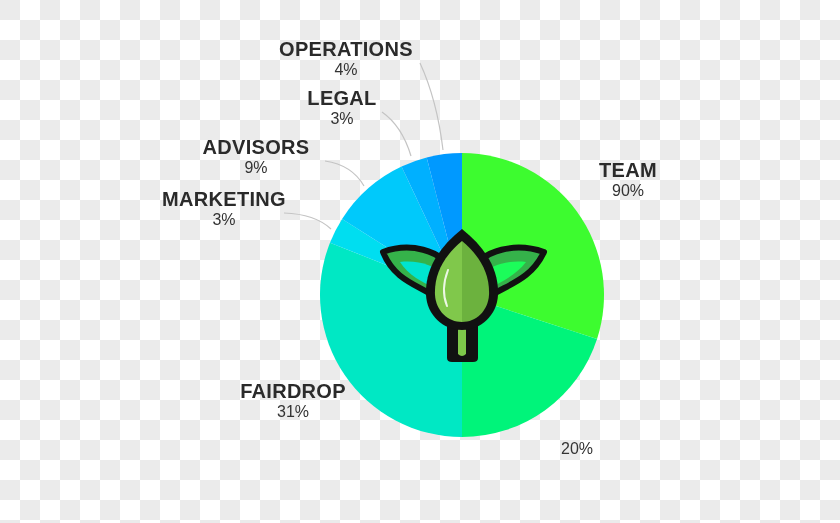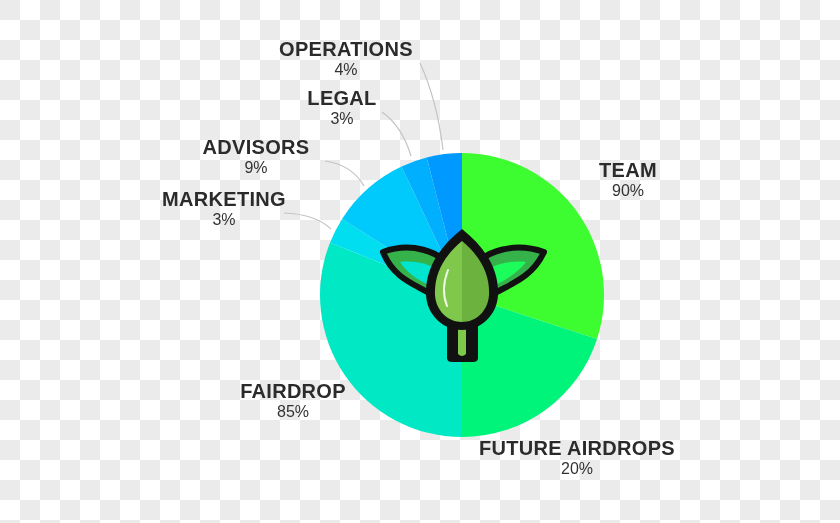--- a/index.html
+++ b/index.html
@@ -54,26 +54,25 @@
     <path d="M448 270 C443 283 443 296 447 306" fill="none" stroke="#ffffff" stroke-width="2" stroke-linecap="round" opacity="0.85"></path>
   </g>
 </svg>
 
 <div id="labels">
     <div class="lbl" style="left: 528px; top: 160px; width: 200px;">
       <span class="name">TEAM</span>
       <span class="pct">90%</span>
     </div>
     <div class="lbl" style="left: 477px; top: 438px; width: 200px;">
-      <span class="name">FUTURE AIRDROPS</span>
       <span class="pct">20%</span>
     </div>
     <div class="lbl" style="left: 193px; top: 381px; width: 200px;">
       <span class="name">FAIRDROP</span>
-      <span class="pct">85%</span>
+      <span class="pct">31%</span>
     </div>
     <div class="lbl" style="left: 124px; top: 189px; width: 200px;">
       <span class="name">MARKETING</span>
       <span class="pct">3%</span>
     </div>
     <div class="lbl" style="left: 156px; top: 137px; width: 200px;">
       <span class="name">ADVISORS</span>
       <span class="pct">9%</span>
     </div>
     <div class="lbl" style="left: 242px; top: 88px; width: 200px;">

